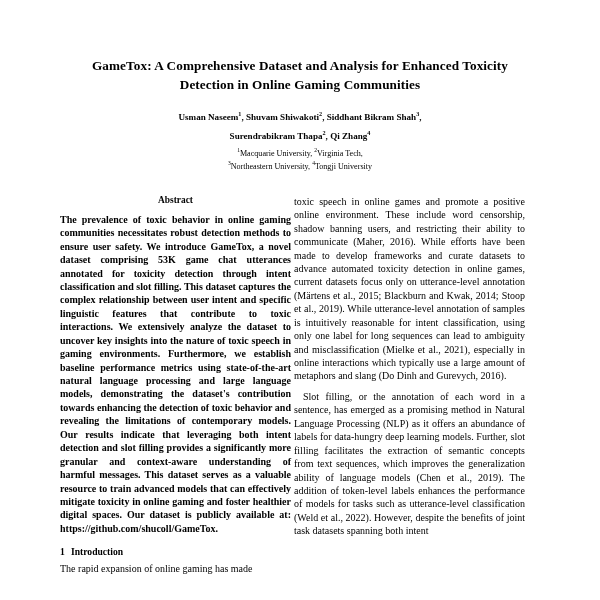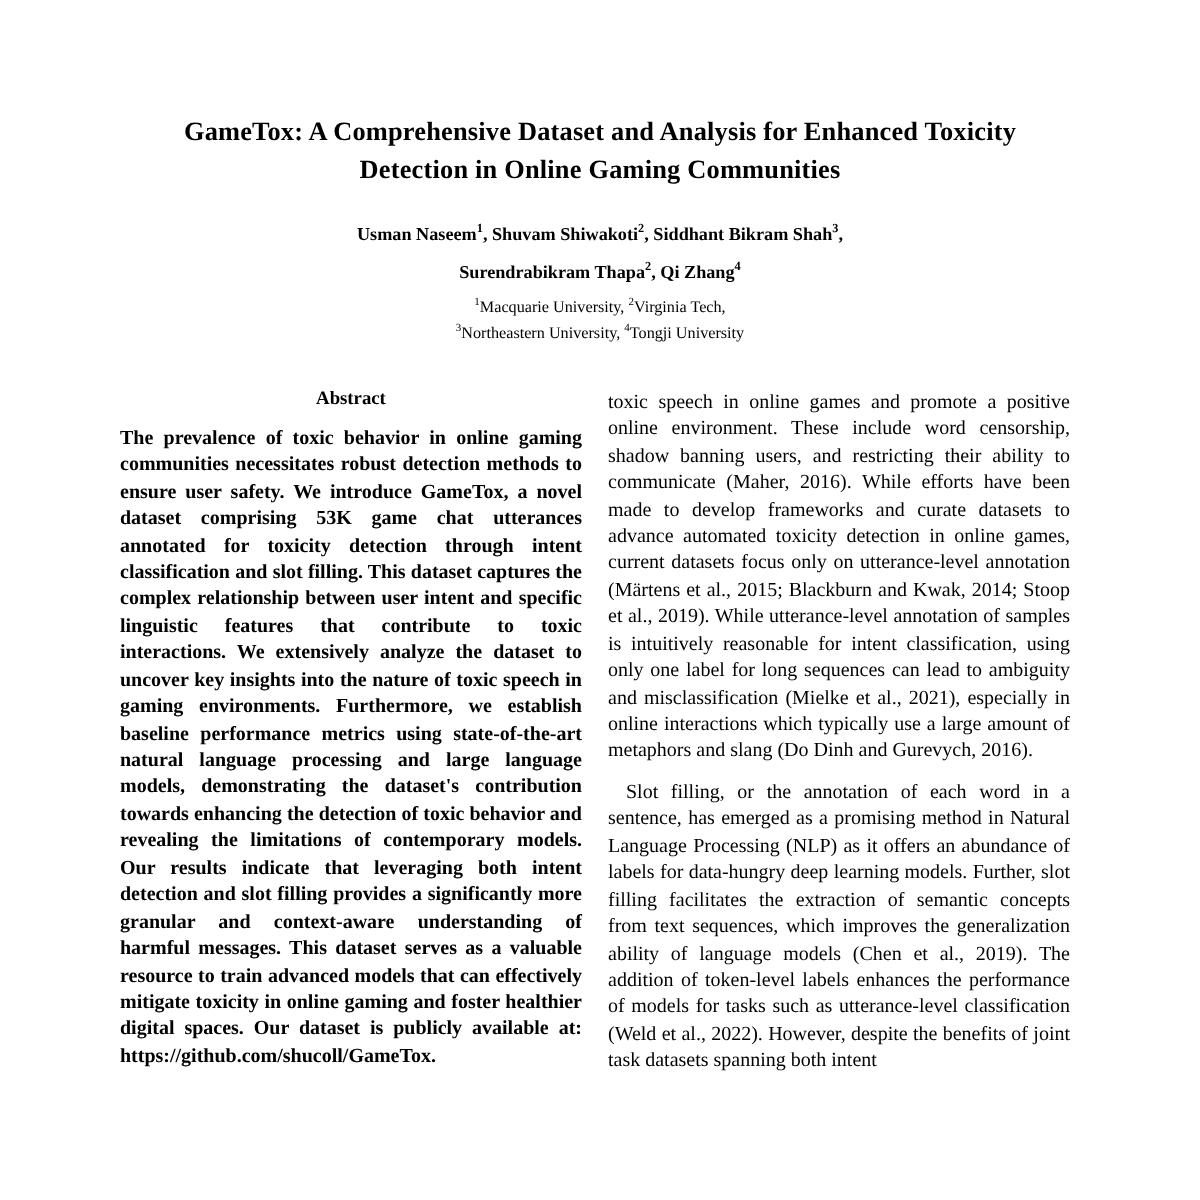--- a/index.html
+++ b/index.html
@@ -42,21 +42,21 @@
     line-height: 1.5;
     margin: 0;
   }
   sup {
     font-size: 0.68em;
     vertical-align: super;
     line-height: 0;
   }
   .columns {
     display: flex;
-    gap: 13px;
+    gap: 3px;
     margin-top: 22px;
   }
   .col {
     width: 231px;
     flex: 0 0 231px;
   }
   .sec-head-center {
     font-size: 9.4px;
     font-weight: bold;
     text-align: center;
@@ -103,20 +103,24 @@
 
   <div class="affil"><sup>1</sup>Macquarie University, <sup>2</sup>Virginia Tech,</div>
   <div class="affil"><sup>3</sup>Northeastern University, <sup>4</sup>Tongji University</div>
 
   <div class="columns">
 
     <div class="col">
       <div class="sec-head-center">Abstract</div>
       <p class="body abstract">The prevalence of toxic behavior in online gaming communities necessitates robust detection methods to ensure user safety. We introduce GameTox, a novel dataset comprising 53K game chat utterances annotated for toxicity detection through intent classification and slot filling. This dataset captures the complex relationship between user intent and specific linguistic features that contribute to toxic interactions. We extensively analyze the dataset to uncover key insights into the nature of toxic speech in gaming environments. Furthermore, we establish baseline performance metrics using state-of-the-art natural language processing and large language models, demonstrating the dataset's contribution towards enhancing the detection of toxic behavior and revealing the limitations of contemporary models. Our results indicate that leveraging both intent detection and slot filling provides a significantly more granular and context-aware understanding of harmful messages. This dataset serves as a valuable resource to train advanced models that can effectively mitigate toxicity in online gaming and foster healthier digital spaces. Our dataset is publicly available at: https://github.com/shucoll/GameTox.</p>
 
+      <div class="sec-head">
+        <span class="num">1</span><span>Introduction</span>
+      </div>
+      <p class="body">The rapid expansion of online gaming has made</p>
     </div>
 
     <div class="col">
       <p class="body">toxic speech in online games and promote a positive online environment. These include word censorship, shadow banning users, and restricting their ability to communicate (Maher, 2016). While efforts have been made to develop frameworks and curate datasets to advance automated toxicity detection in online games, current datasets focus only on utterance-level annotation (Märtens et al., 2015; Blackburn and Kwak, 2014; Stoop et al., 2019). While utterance-level annotation of samples is intuitively reasonable for intent classification, using only one label for long sequences can lead to ambiguity and misclassification (Mielke et al., 2021), especially in online interactions which typically use a large amount of metaphors and slang (Do Dinh and Gurevych, 2016).</p>
       <p class="body indent">Slot filling, or the annotation of each word in a sentence, has emerged as a promising method in Natural Language Processing (NLP) as it offers an abundance of labels for data-hungry deep learning models. Further, slot filling facilitates the extraction of semantic concepts from text sequences, which improves the generalization ability of language models (Chen et al., 2019). The addition of token-level labels enhances the performance of models for tasks such as utterance-level classification (Weld et al., 2022). However, despite the benefits of joint task datasets spanning both intent</p>
     </div>
 
   </div>
 </div>
 

